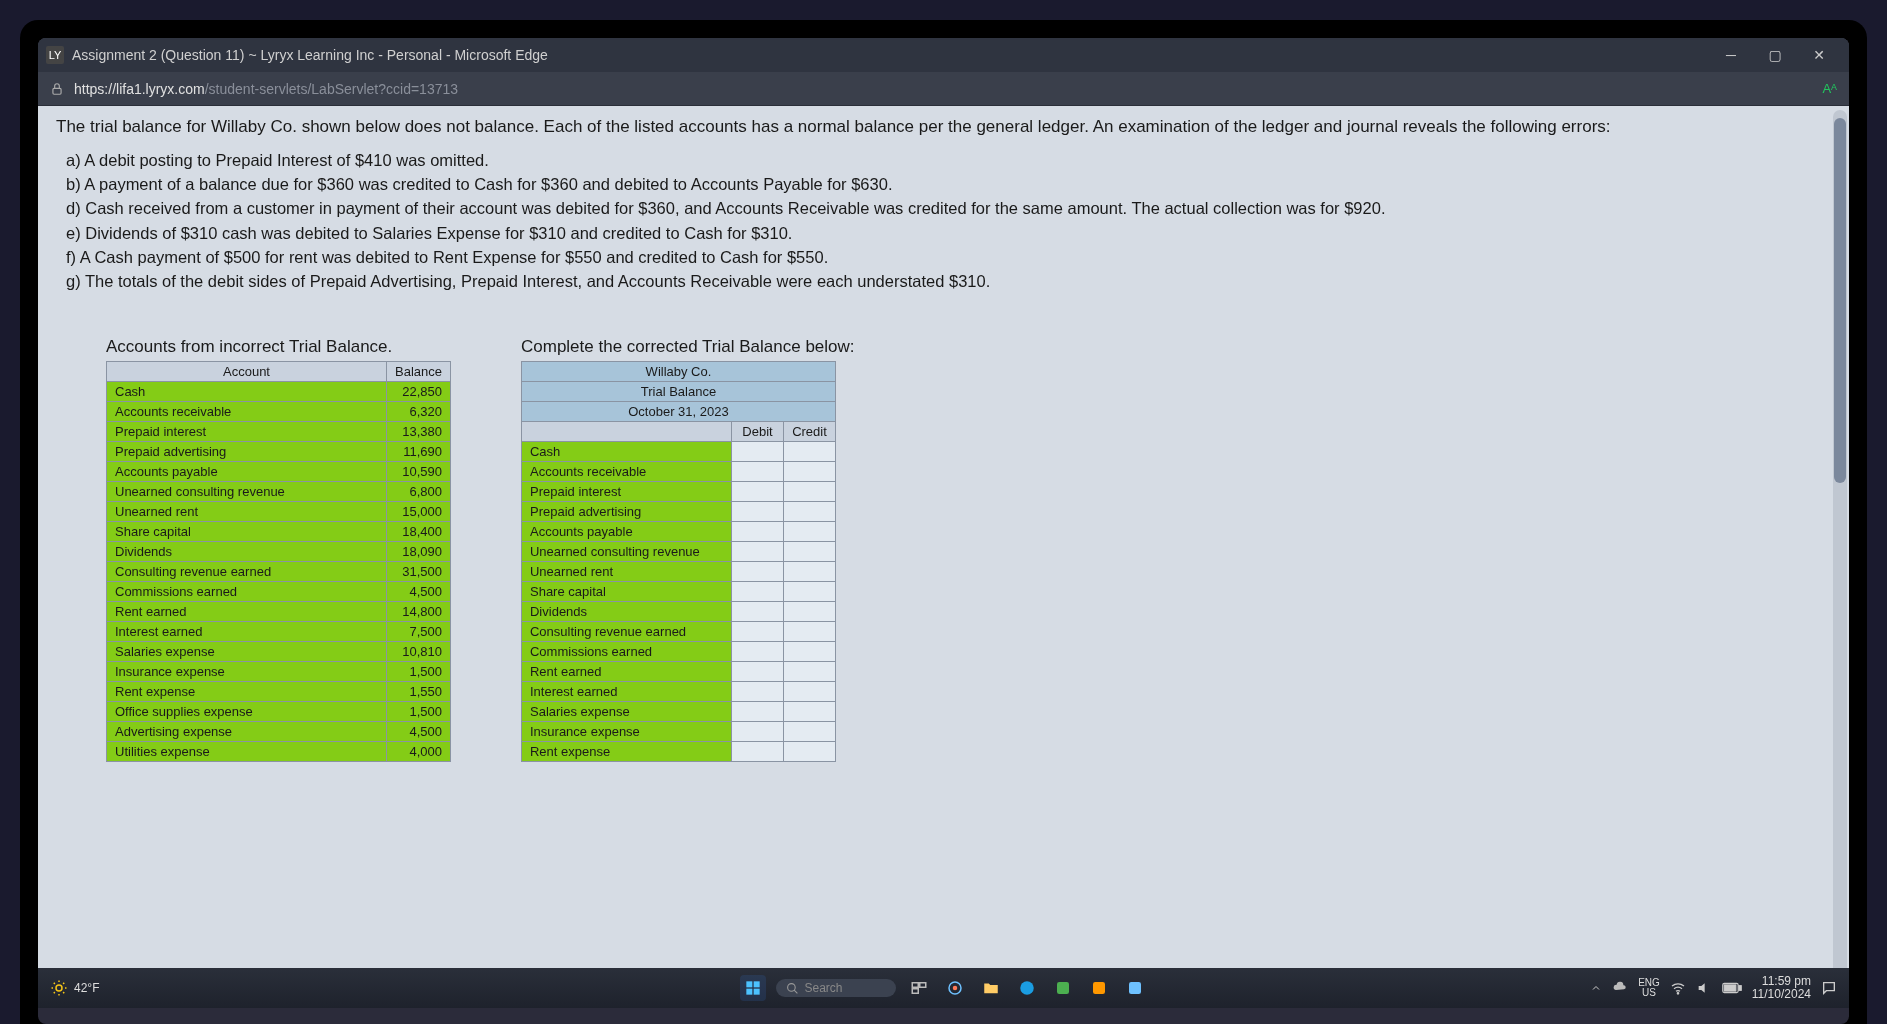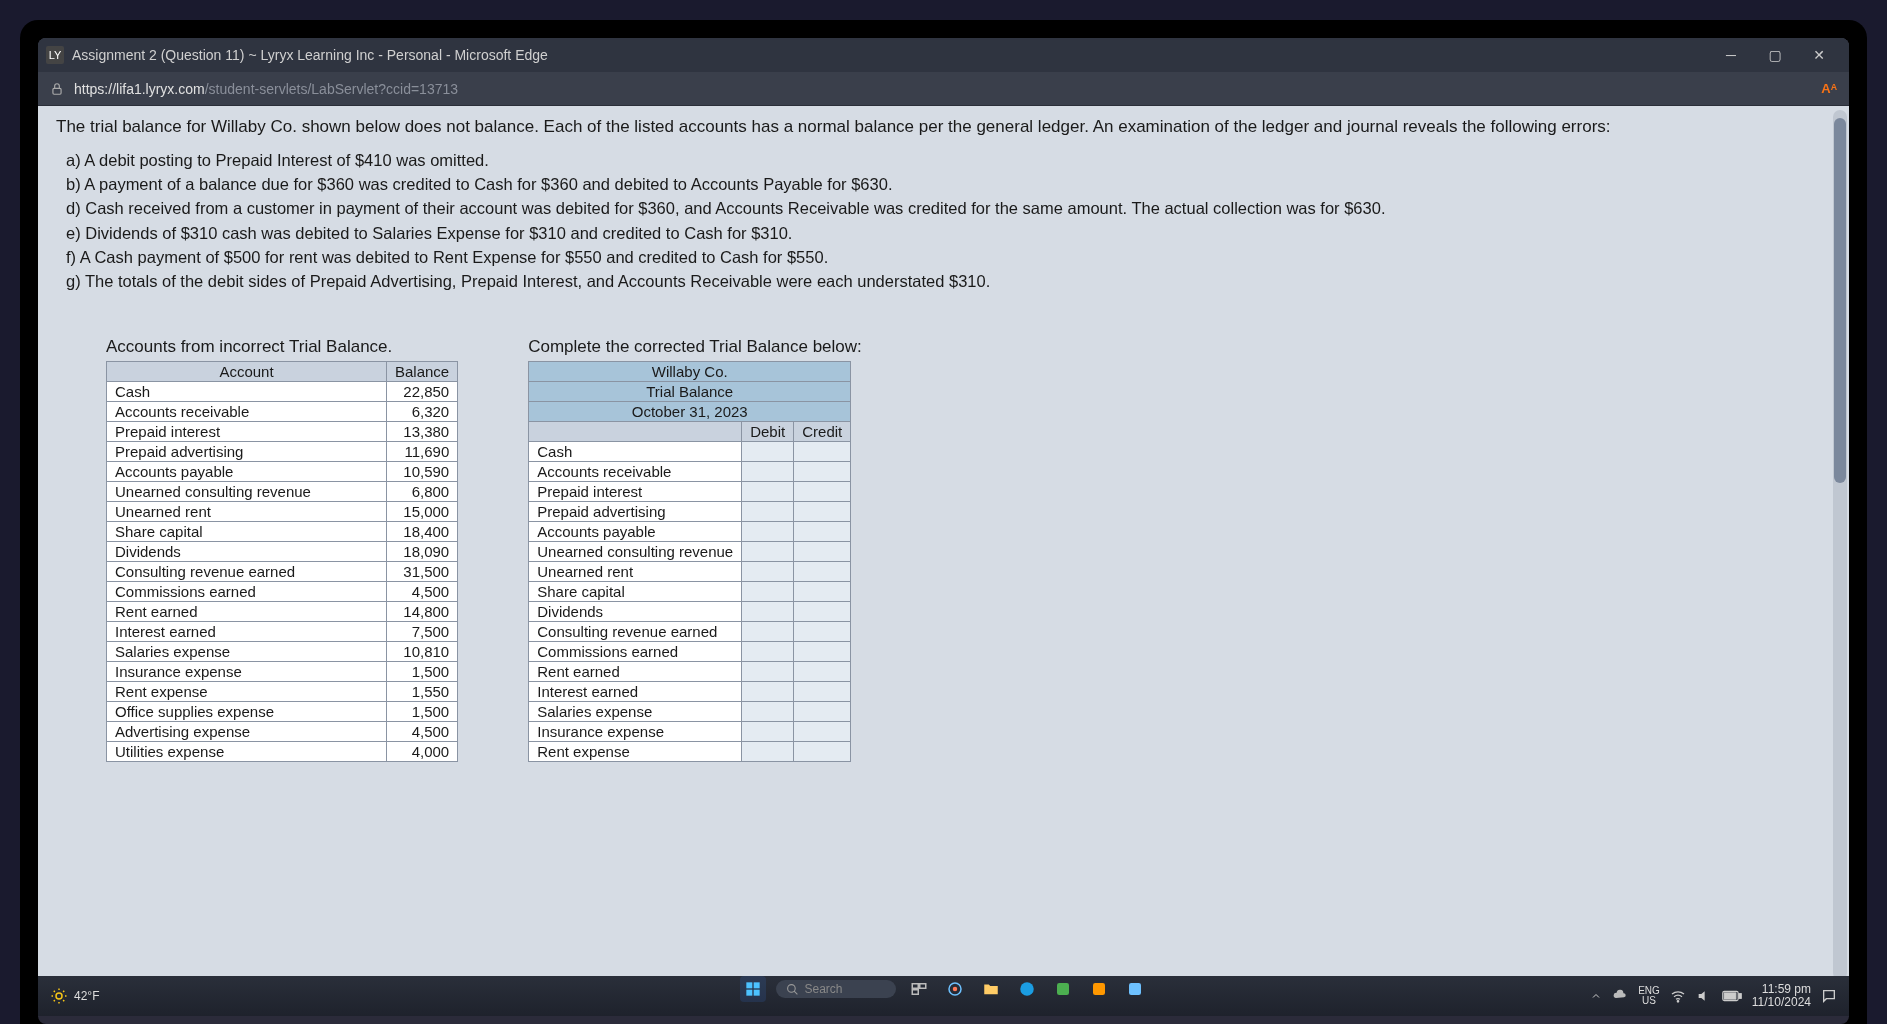--- a/index.html
+++ b/index.html
@@ -68,21 +68,21 @@
     background: #3a3f4b;
     color: #bbb;
     height: 34px;
     padding: 0 12px;
     font-size: 14px;
     border-bottom: 1px solid #2a2e38;
   }
   .address-bar .lock-icon { margin-right: 10px; color: #aaa; }
   .address-bar .url-domain { color: #e0e0e0; }
   .address-bar .url-rest { color: #8a8f9a; }
-  .address-bar .right-icon { margin-left: auto; color: #f97316; font-size: 13px; font-weight: bold; }
+  .address-bar .right-icon { margin-left: auto; color: #22c55e; font-size: 13px; }
   .content {
     flex: 1;
     background: #d6dce4;
     color: #1a1a1a;
     padding: 10px 18px 0 18px;
     font-size: 17px;
     position: relative;
     overflow: hidden;
   }
   .intro { margin-bottom: 10px; line-height: 1.35; }
@@ -95,22 +95,22 @@
     align-items: flex-start;
     margin-top: 44px;
   }
   .tbl-section h3 {
     font-weight: 400;
     font-size: 17px;
     margin-bottom: 4px;
   }
   table.trial {
     border-collapse: collapse;
-    background: #ffffff;
-    font-size: 15px;
+    background: #84cc16;
+    font-size: 13px;
   }
   table.trial th, table.trial td {
     border: 1px solid #8a94a3;
     padding: 1px 8px;
     text-align: left;
     height: 20px;
   }
   table.trial th {
     background: #c9d2de;
     text-align: center;
@@ -137,24 +137,25 @@
   .scroll-thumb {
     position: absolute;
     left: 1px; right: 1px; top: 8px;
     height: 42%;
     background: #7b889c;
     border-radius: 6px;
   }
   
   .taskbar {
     position: absolute;
-    left: 0; right: 0; bottom: 8px;
+    left: 0; right: 0; bottom: 16px;
     height: 40px;
     background: linear-gradient(180deg, #2a2f3a, #1e222c);
     display: flex;
+    align-items: center;
     padding: 0 12px;
     color: #ddd;
     font-size: 12px;
   }
   .taskbar .weather { display: flex; align-items: center; gap: 6px; }
   .taskbar .center {
     position: absolute;
     left: 50%; transform: translateX(-50%);
     display: flex; align-items: center; gap: 10px;
   }
@@ -215,21 +216,21 @@
       <div class="content">
         <div class="scroll-track">
           <div class="scroll-thumb"></div>
         </div>
 
         <p class="intro">The trial balance for Willaby Co. shown below does not balance. Each of the listed accounts has a normal balance per the general ledger. An examination of the ledger and journal reveals the following errors:</p>
 
         <div class="errors">
           <div>a) A debit posting to Prepaid Interest of $410 was omitted.</div>
           <div>b) A payment of a balance due for $360 was credited to Cash for $360 and debited to Accounts Payable for $630.</div>
-          <div>d) Cash received from a customer in payment of their account was debited for $360, and Accounts Receivable was credited for the same amount. The actual collection was for $630.</div>
+          <div>d) Cash received from a customer in payment of their account was debited for $360, and Accounts Receivable was credited for the same amount. The actual collection was for $920.</div>
           <div>e) Dividends of $310 cash was debited to Salaries Expense for $310 and credited to Cash for $310.</div>
           <div>f) A Cash payment of $500 for rent was debited to Rent Expense for $550 and credited to Cash for $550.</div>
           <div>g) The totals of the debit sides of Prepaid Advertising, Prepaid Interest, and Accounts Receivable were each understated $310.</div>
         </div>
 
         <div class="tables-row">
 
           <div class="tbl-section">
             <h3>Accounts from incorrect Trial Balance.</h3>
             <table class="trial">

